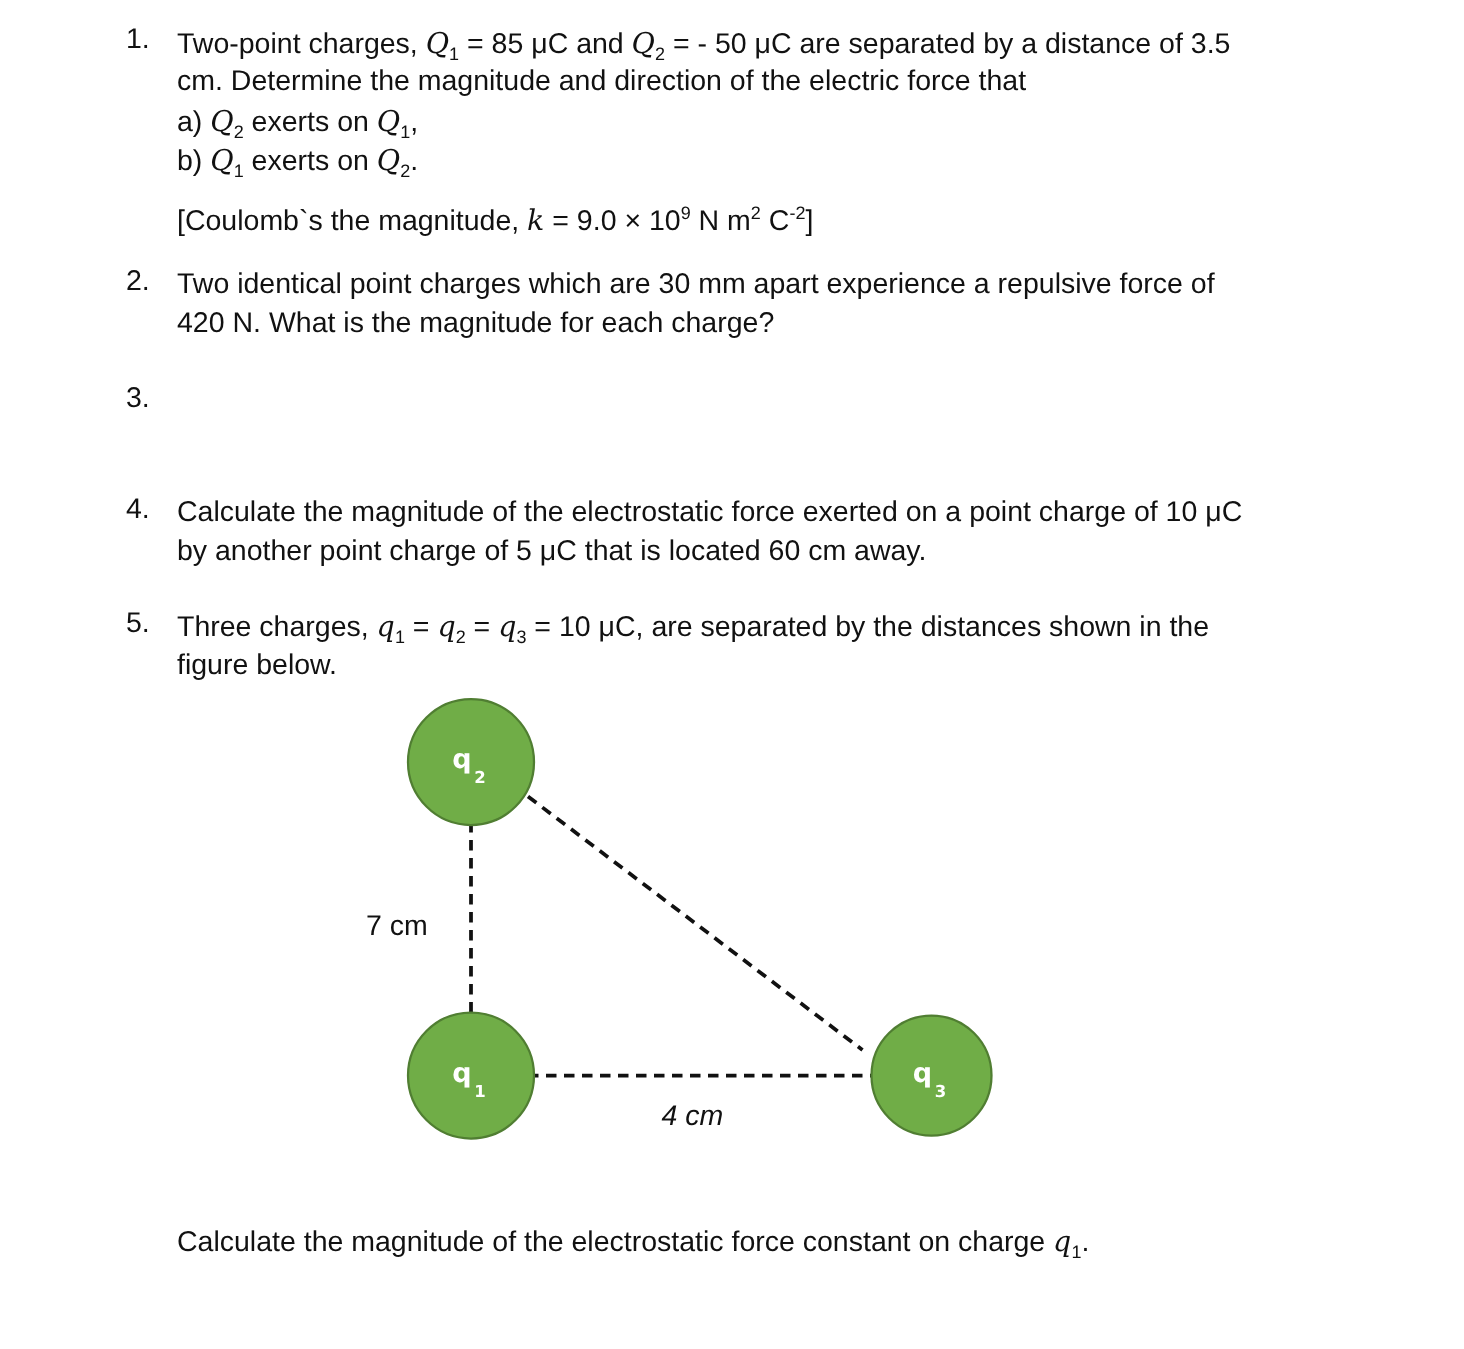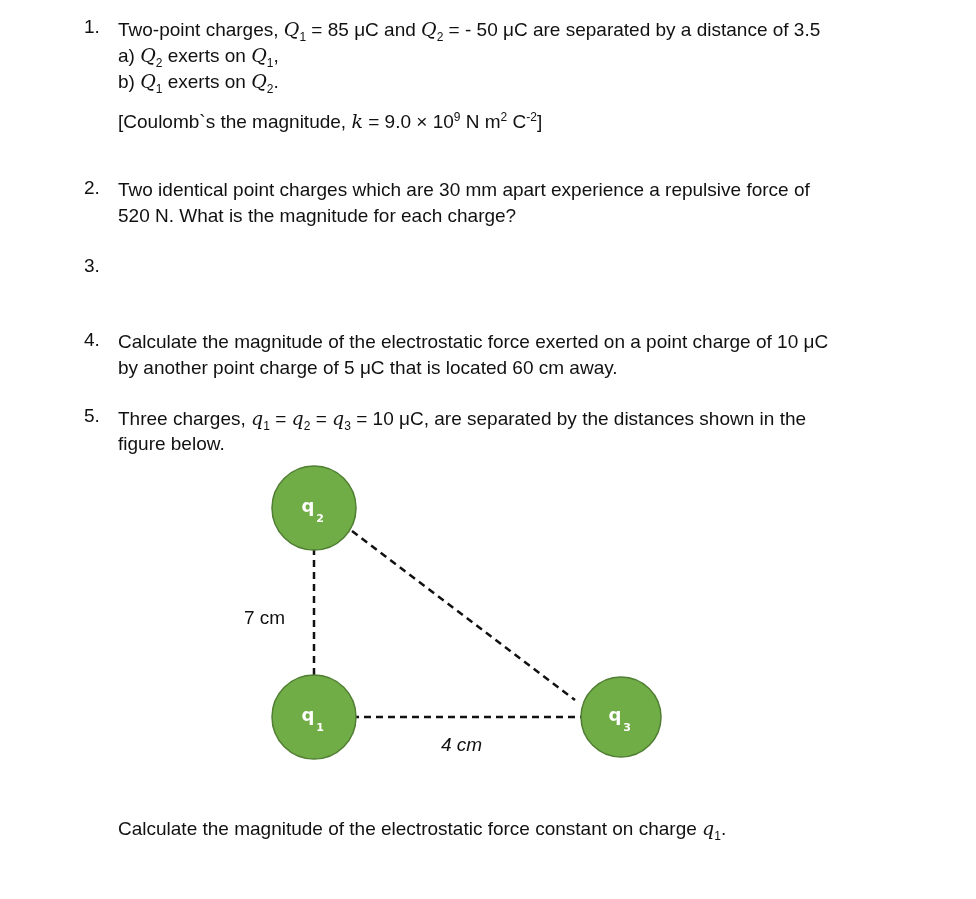--- a/index.html
+++ b/index.html
@@ -15,31 +15,32 @@
   .circle-label { font-family: "DejaVu Sans", sans-serif; font-weight: bold; fill: #ffffff; }
   .dim-label { position: absolute; font-size: 19px; }
 </style>
 </head>
 <body>
 
 <div class="q" style="top:16px;">
   <span class="num">1.</span>
   <div class="body">
     <span class="line"><span>Two-point charges, </span><span class="m">Q</span><sub>1</sub><span> = 85 μC and </span><span class="m">Q</span><sub>2</sub><span> = - 50 μC are separated by a distance of 3.5</span></span>
+    <span class="line">cm. Determine the magnitude and direction of the electric force that</span>
     <span class="line"><span>a)</span> <span class="m">Q</span><sub>2</sub><span> exerts on </span><span class="m">Q</span><sub>1</sub><span>,</span></span>
     <span class="line"><span>b)</span> <span class="m">Q</span><sub>1</sub><span> exerts on </span><span class="m">Q</span><sub>2</sub><span>.</span></span>
     <span class="line" style="margin-top:14px;"><span>[Coulomb`s the magnitude, </span><span class="m">k</span><span> = 9.0 × 10</span><sup>9</sup><span> N m</span><sup>2</sup><span> C</span><sup>-2</sup><span>]</span></span>
   </div>
 </div>
 
 <div class="q" style="top:177px;">
   <span class="num">2.</span>
   <div class="body">
     <span class="line">Two identical point charges which are 30 mm apart experience a repulsive force of</span>
-    <span class="line">520 N. What is the magnitude for each charge?</span>
+    <span class="line">420 N. What is the magnitude for each charge?</span>
   </div>
 </div>
 
 <div class="q" style="top:255px;">
   <span class="num">3.</span>
   <div class="body">
   </div>
 </div>
 
 <div class="q" style="top:329px;">

